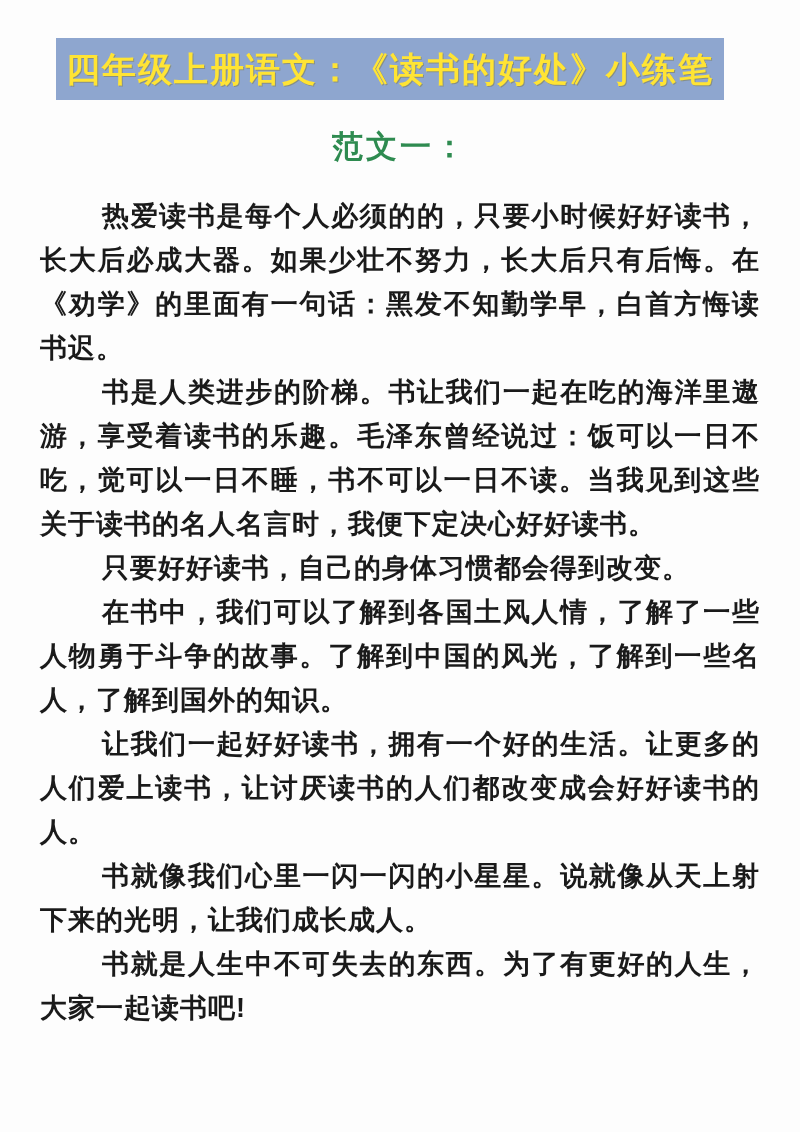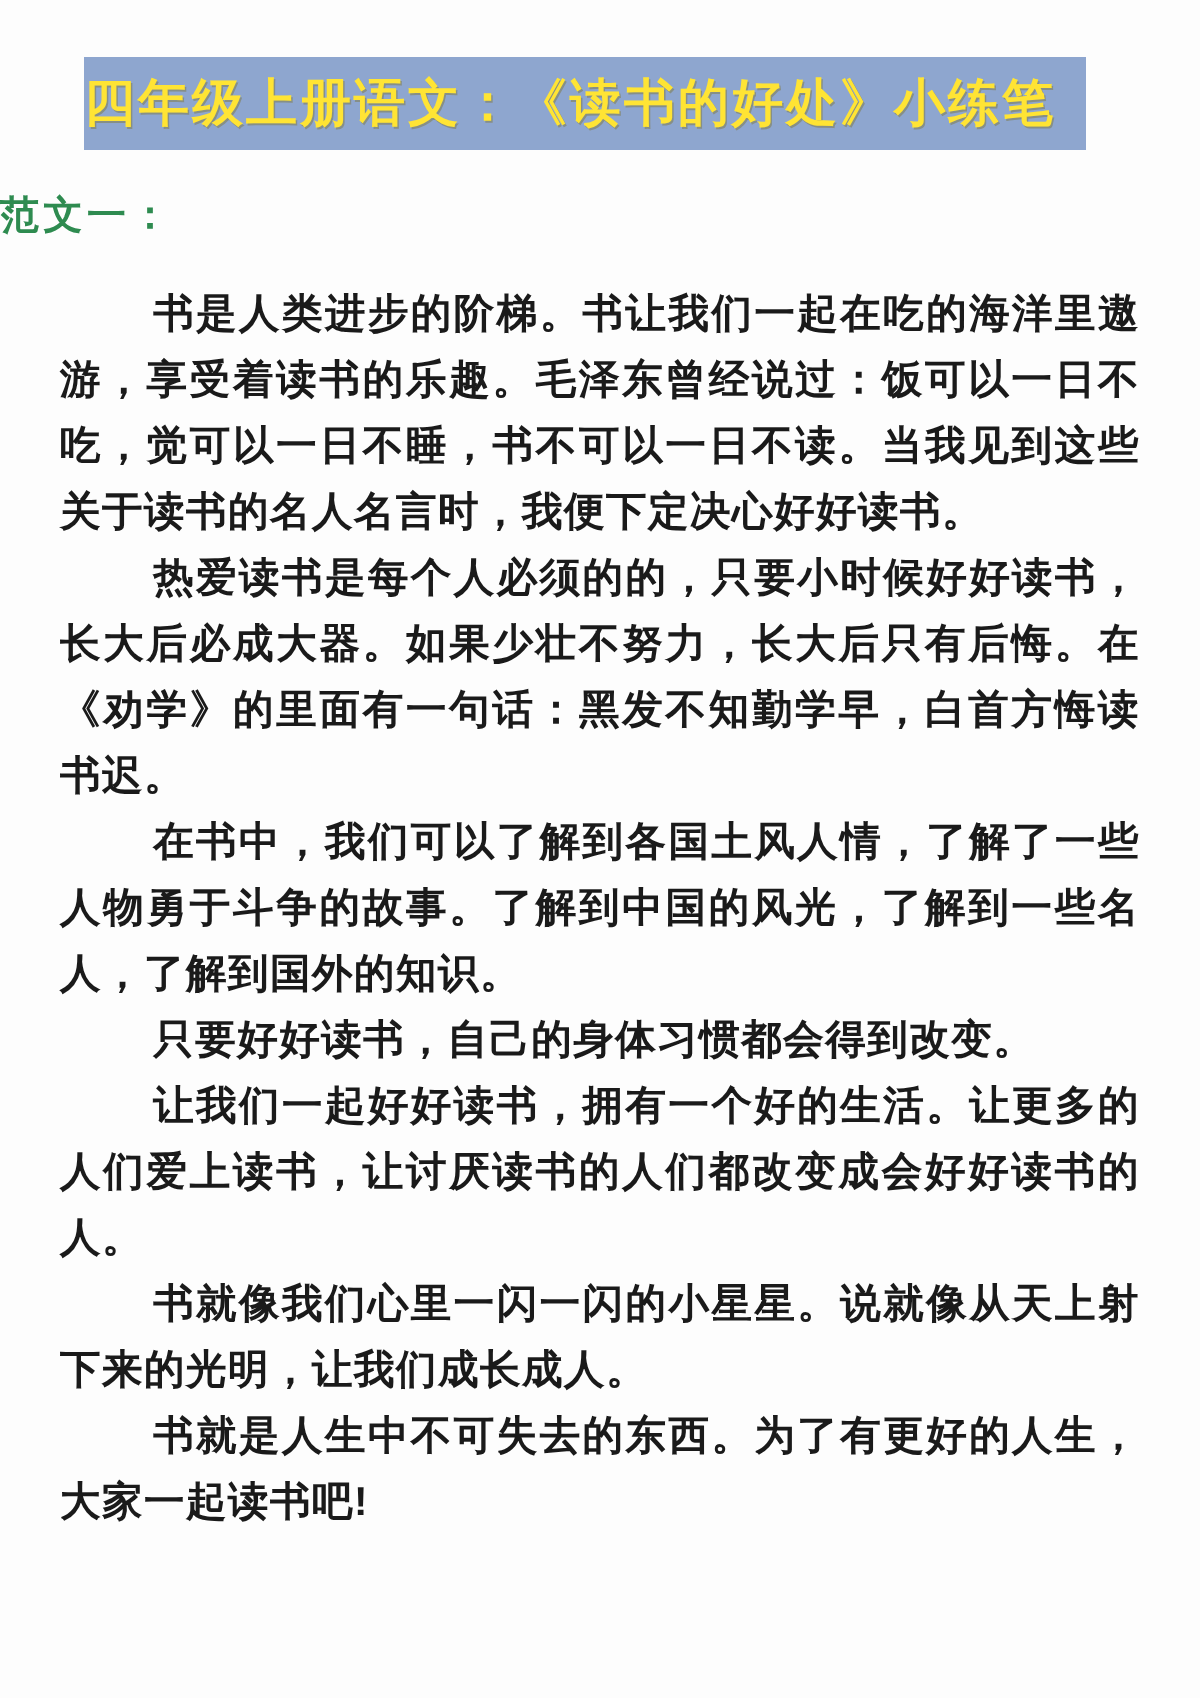--- a/index.html
+++ b/index.html
@@ -16,29 +16,31 @@
   .page {
     position: relative;
     width: 800px;
     height: 1132px;
     box-sizing: border-box;
   }
   .banner {
     margin: 38px 76px 0 56px;
     height: 62px;
     line-height: 62px;
+    text-align: center;
     font-size: 34px;
     font-weight: 800;
     letter-spacing: 2px;
     text-shadow: 1px 1px 0 rgba(120,100,0,0.35);
     white-space: nowrap;
   }
   .subtitle {
     margin: 26px 0 0 0;
-    font-size: 26px;
+    text-align: center;
+    font-size: 31px;
     font-weight: 800;
     letter-spacing: 3px;
   }
   .essay {
     margin: 26px 40px 0 40px;
     text-align: justify;
   }
   .essay p {
     margin: 0;
     padding: 0;
@@ -54,22 +56,22 @@
 
 <div class="page">
 
   <div class="banner" style="background: rgb(142, 166, 207); color: rgb(255, 228, 52);">
     <span>四年级上册语文：《读书的好处》小练笔</span>
   </div>
 
   <h2 class="subtitle" style="color: rgb(46, 139, 80);">范文一：</h2>
 
   <div class="essay" style="color: rgb(26, 26, 26);">
+    <p>热爱读书是每个人必须的的，只要小时候好好读书，长大后必成大器。如果少壮不努力，长大后只有后悔。在《劝学》的里面有一句话：黑发不知勤学早，白首方悔读书迟。</p>
     <p>书是人类进步的阶梯。书让我们一起在吃的海洋里遨游，享受着读书的乐趣。毛泽东曾经说过：饭可以一日不吃，觉可以一日不睡，书不可以一日不读。当我见到这些关于读书的名人名言时，我便下定决心好好读书。</p>
-    <p>热爱读书是每个人必须的的，只要小时候好好读书，长大后必成大器。如果少壮不努力，长大后只有后悔。在《劝学》的里面有一句话：黑发不知勤学早，白首方悔读书迟。</p>
+    <p>只要好好读书，自己的身体习惯都会得到改变。</p>
     <p>在书中，我们可以了解到各国土风人情，了解了一些人物勇于斗争的故事。了解到中国的风光，了解到一些名人，了解到国外的知识。</p>
-    <p>只要好好读书，自己的身体习惯都会得到改变。</p>
     <p>让我们一起好好读书，拥有一个好的生活。让更多的人们爱上读书，让讨厌读书的人们都改变成会好好读书的人。</p>
     <p>书就像我们心里一闪一闪的小星星。说就像从天上射下来的光明，让我们成长成人。</p>
     <p>书就是人生中不可失去的东西。为了有更好的人生，大家一起读书吧!</p>
   </div>
 
 </div>
 
 </body></html>

